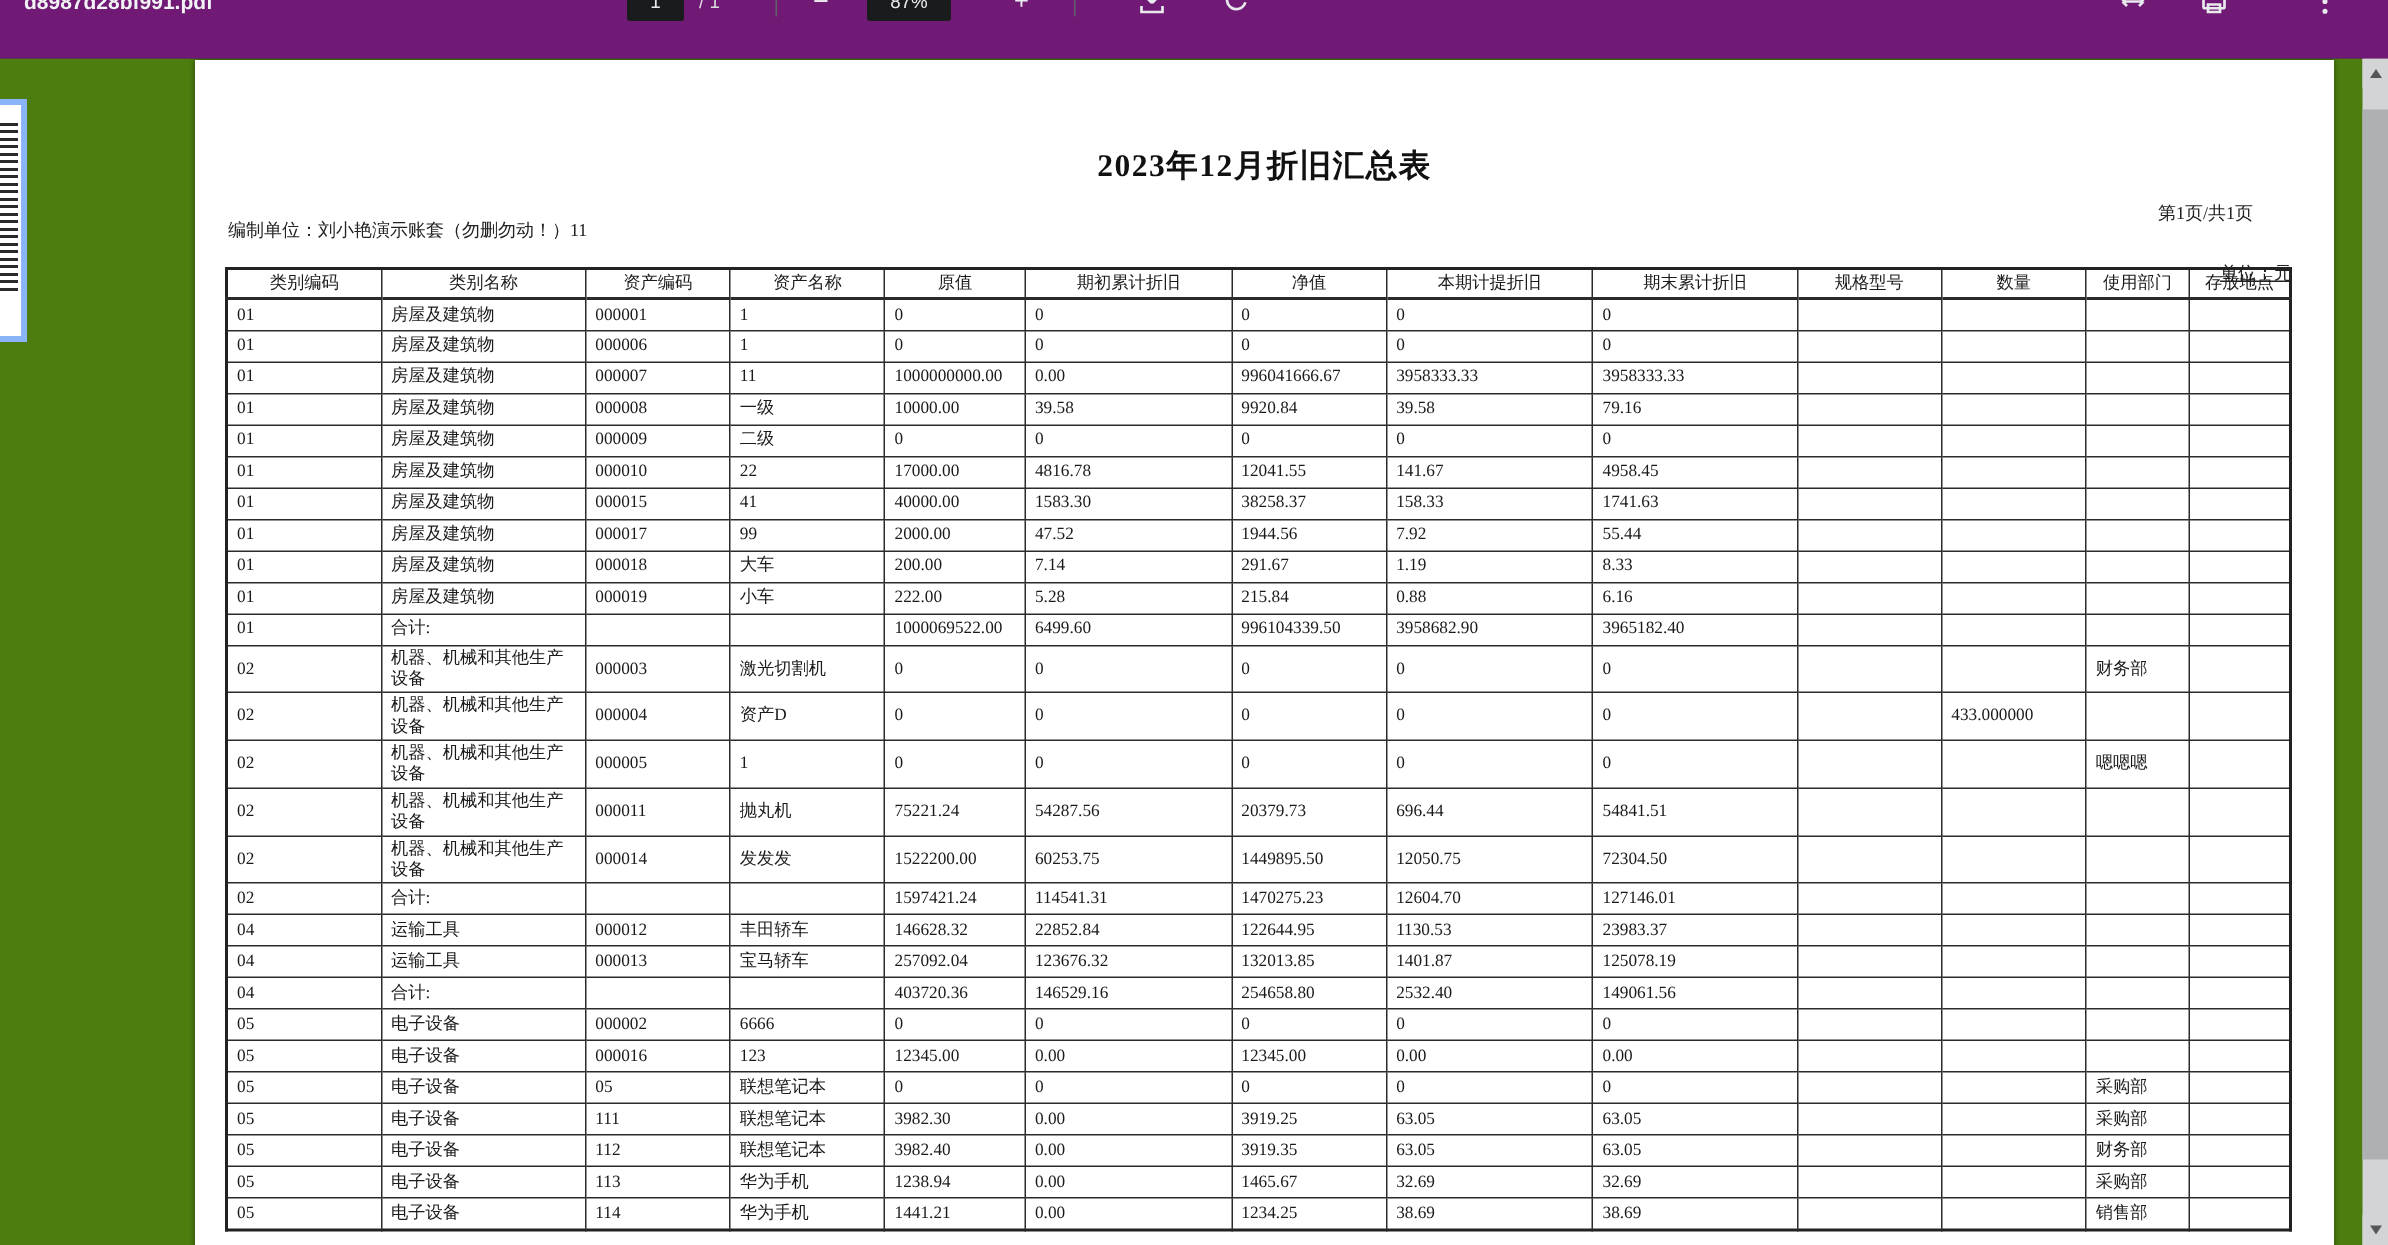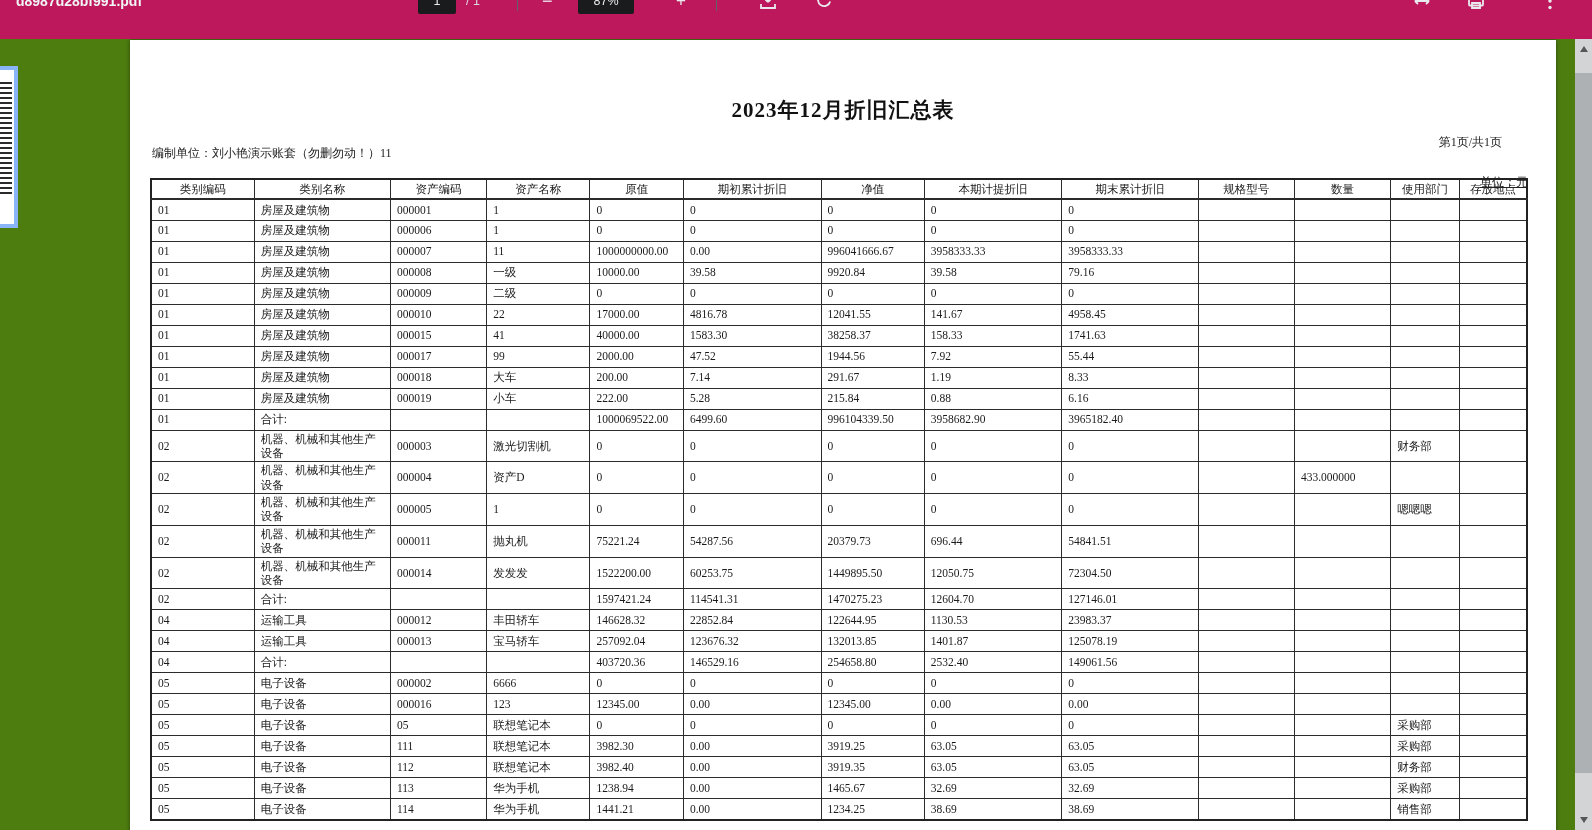--- a/index.html
+++ b/index.html
@@ -1,20 +1,20 @@
 <!DOCTYPE html>
 <html><head>
 <meta charset="utf-8">
 <style>
   * { margin:0; padding:0; box-sizing:border-box; }
   html,body { width:1592px; height:830px; overflow:hidden; background:#2d3034;
               font-family:"Liberation Serif", serif; }
 
   
-  .toolbar { position:relative; height:39px; background:#be185d; overflow:hidden; z-index:5; }
+  .toolbar { position:relative; height:39px; background:#701a75; overflow:hidden; z-index:5; }
   .toolbar-inner { position:relative; height:64px; margin-top:-31px; }
   .tb-item { position:absolute; top:50%; transform:translateY(-50%);
              color:#e8eaed; font-family:"Liberation Sans", sans-serif; }
   .tb-filename { left:16px; font-size:14px; font-weight:bold; color:#f1f3f4; }
   .tb-pagebox { left:418px; width:38px; height:26px; background:#191b1c; border-radius:2px;
                 display:flex; align-items:center; justify-content:center; font-size:12.5px; }
   .tb-slash { left:466px; font-size:12.5px; color:#dadce0; }
   .tb-sep { width:1px; height:20px; background:#5f6368; }
   .tb-sep1 { left:517px; } .tb-sep2 { left:716px; }
   .tb-zoomout { left:542px; font-size:18px; }

